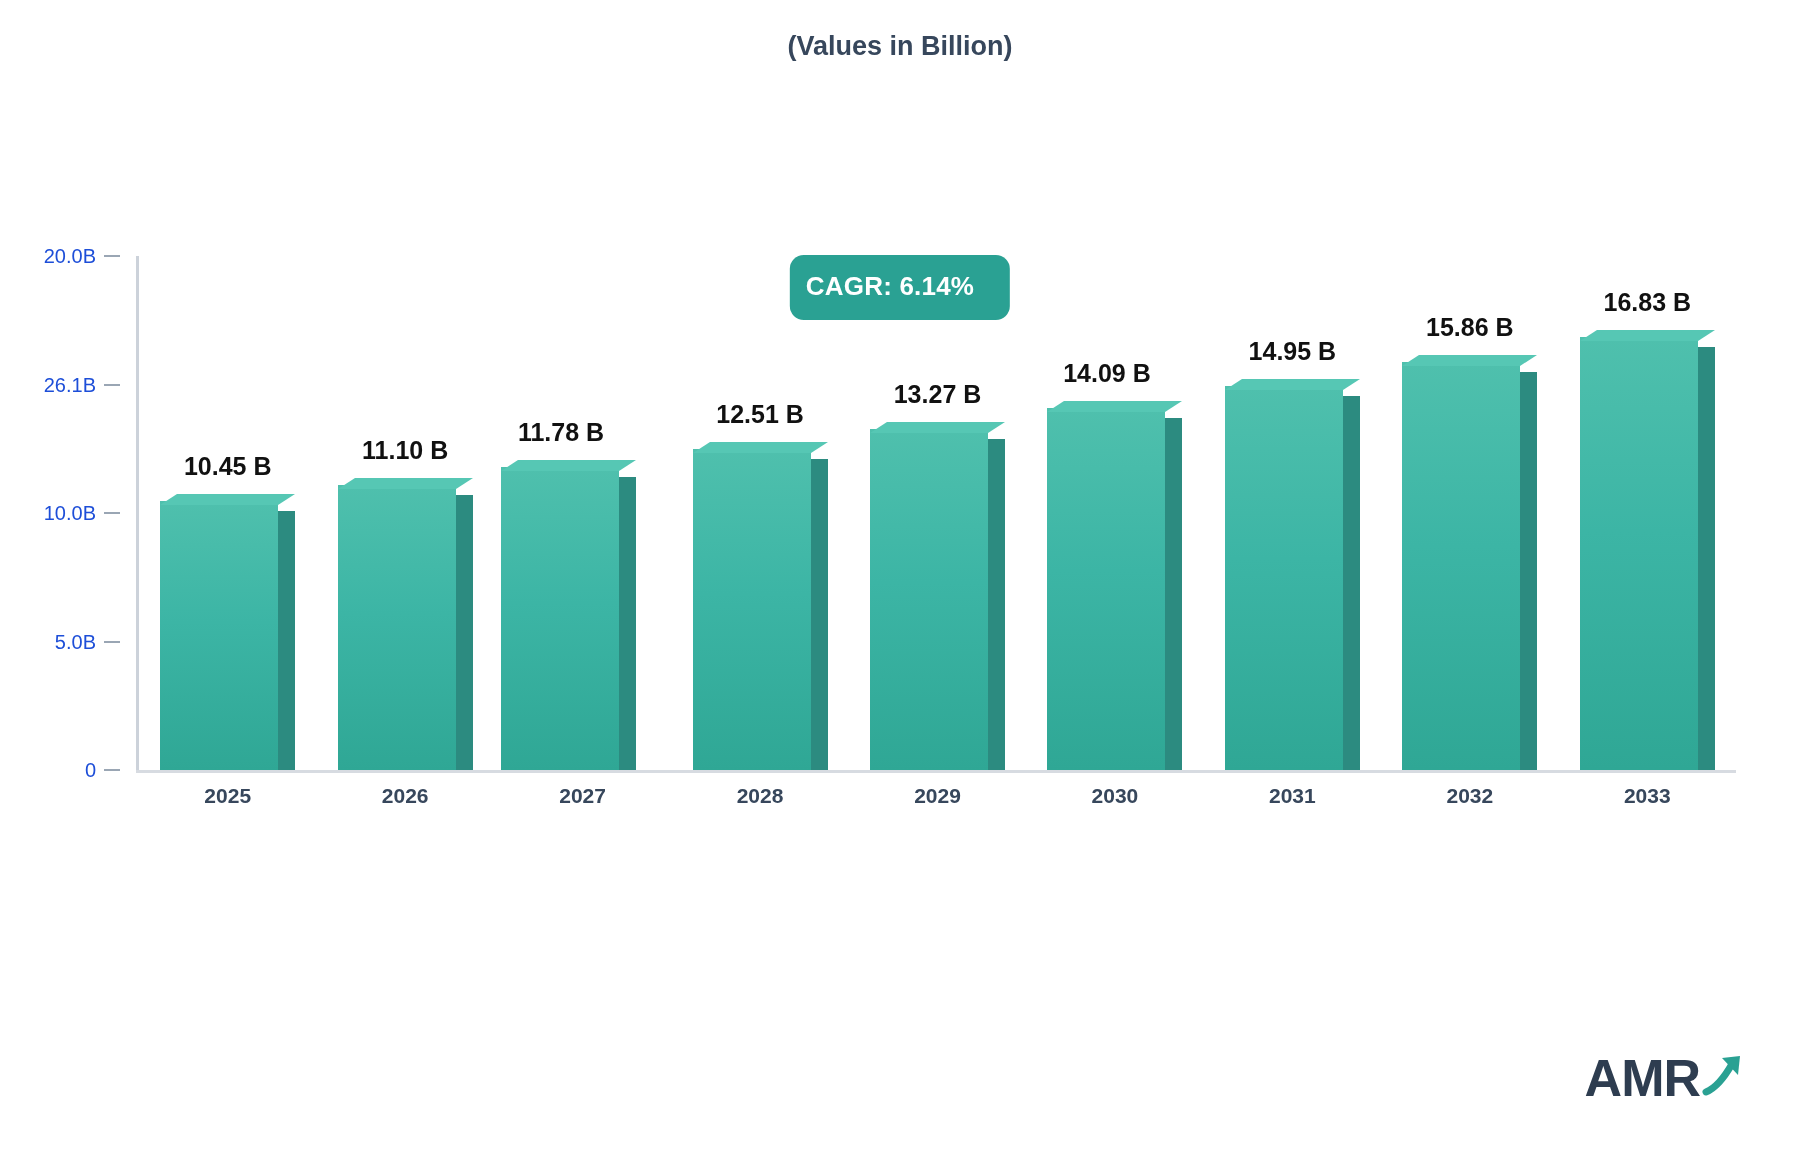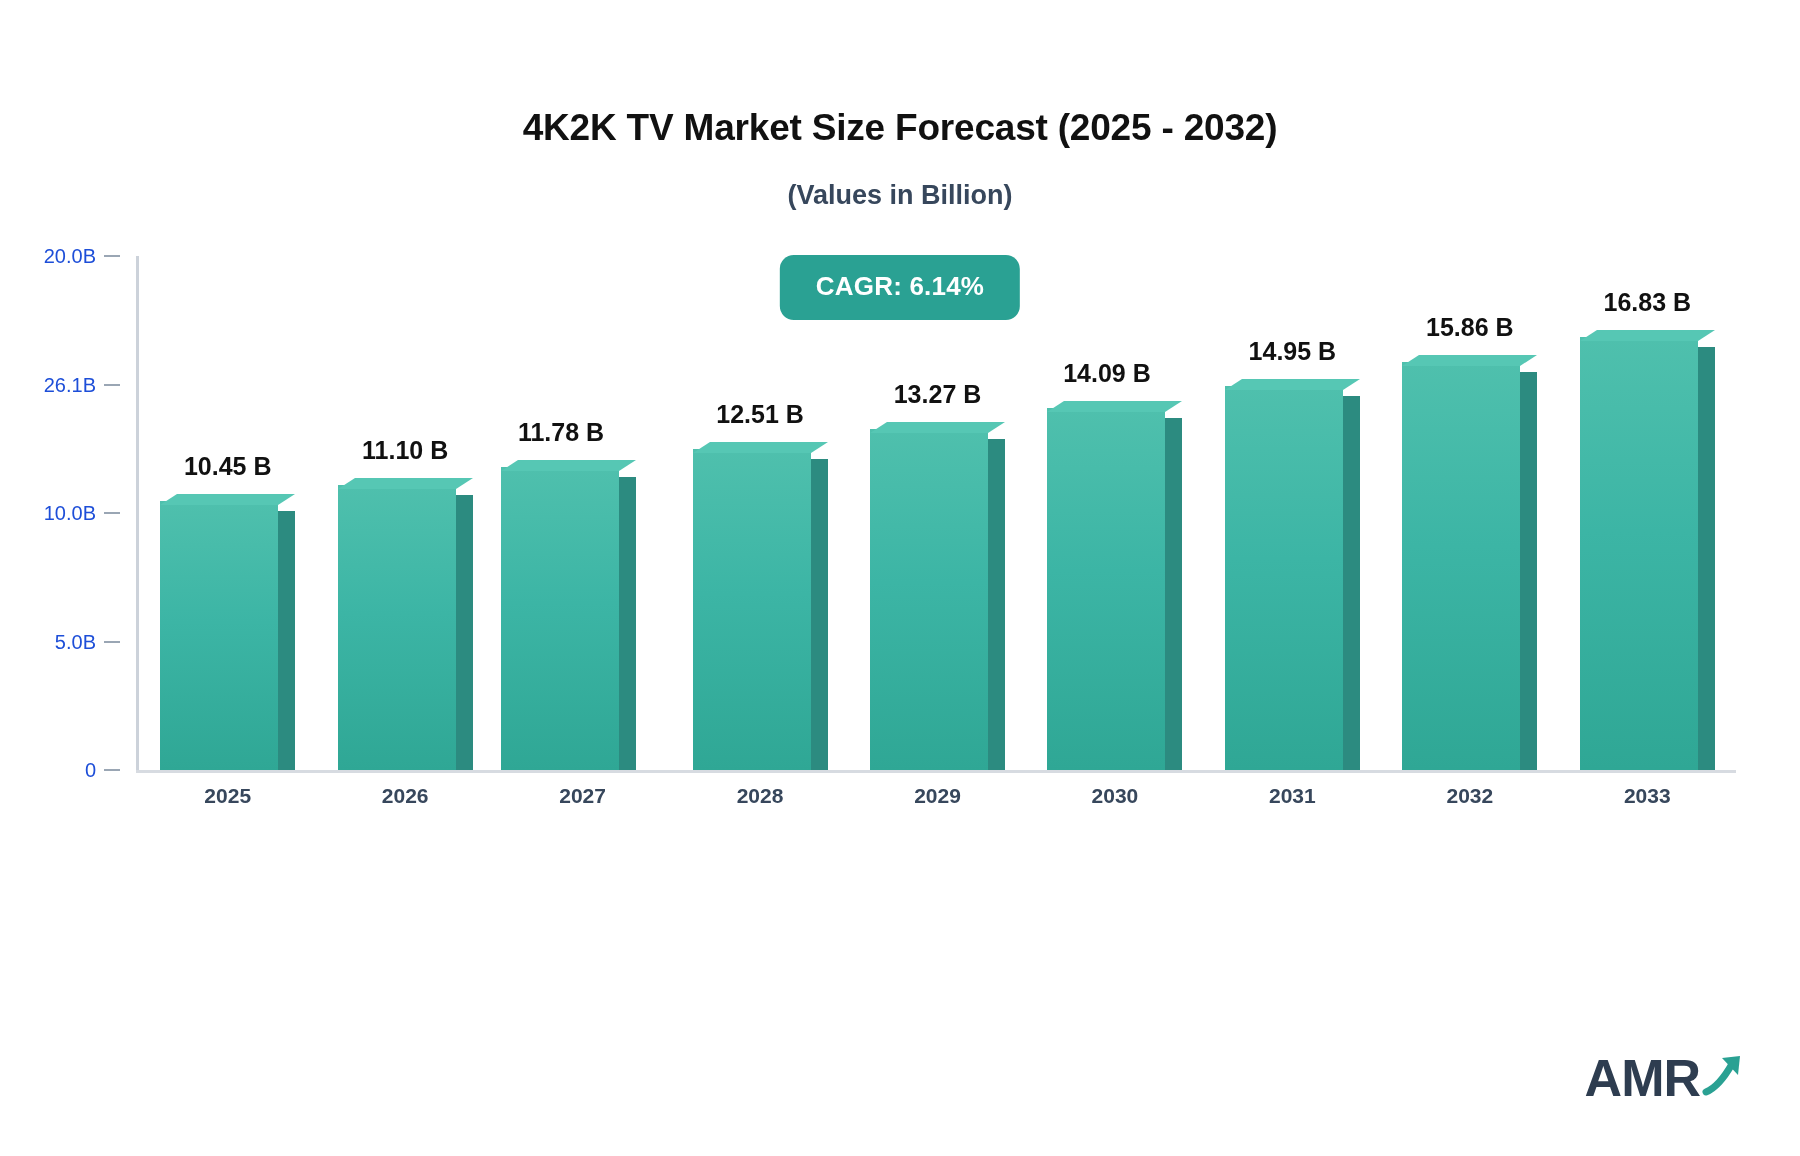--- a/index.html
+++ b/index.html
@@ -44,21 +44,21 @@
   
   #cagr-badge {
     position: absolute;
     left: 50%;
     transform: translateX(-50%);
     top: 255px;
     background: #2aa193;
     color: #ffffff;
     font-size: 26px;
     font-weight: bold;
-    padding: 16px 36px 18px 36px;
+    padding: 16px 36px 18px 16px;
     border-radius: 14px;
     white-space: nowrap;
     letter-spacing: 0.2px;
   }
 
   
   #plot-area {
     position: absolute;
     left: 0;
     top: 0;
@@ -170,21 +170,20 @@
   }
   #amr-logo-arrow {
     margin-left: 2px;
     margin-bottom: 2px;
   }
 </style>
 </head>
 <body>
 
 <div id="chart-header">
-  <h1 id="chart-title">4K2K TV Market Size Forecast (2025 - 2032)</h1>
   <h2 id="chart-subtitle">(Values in Billion)</h2>
 </div>
 
 <div id="cagr-badge">CAGR: 6.14%</div>
 
 <div id="plot-area">
   <div class="y-axis-labels" id="y-axis-labels">
       <div class="ytick" style="top: 770px;">0</div>
       <div class="ytick" style="top: 641.5px;">5.0B</div>
       <div class="ytick" style="top: 513px;">10.0B</div>

